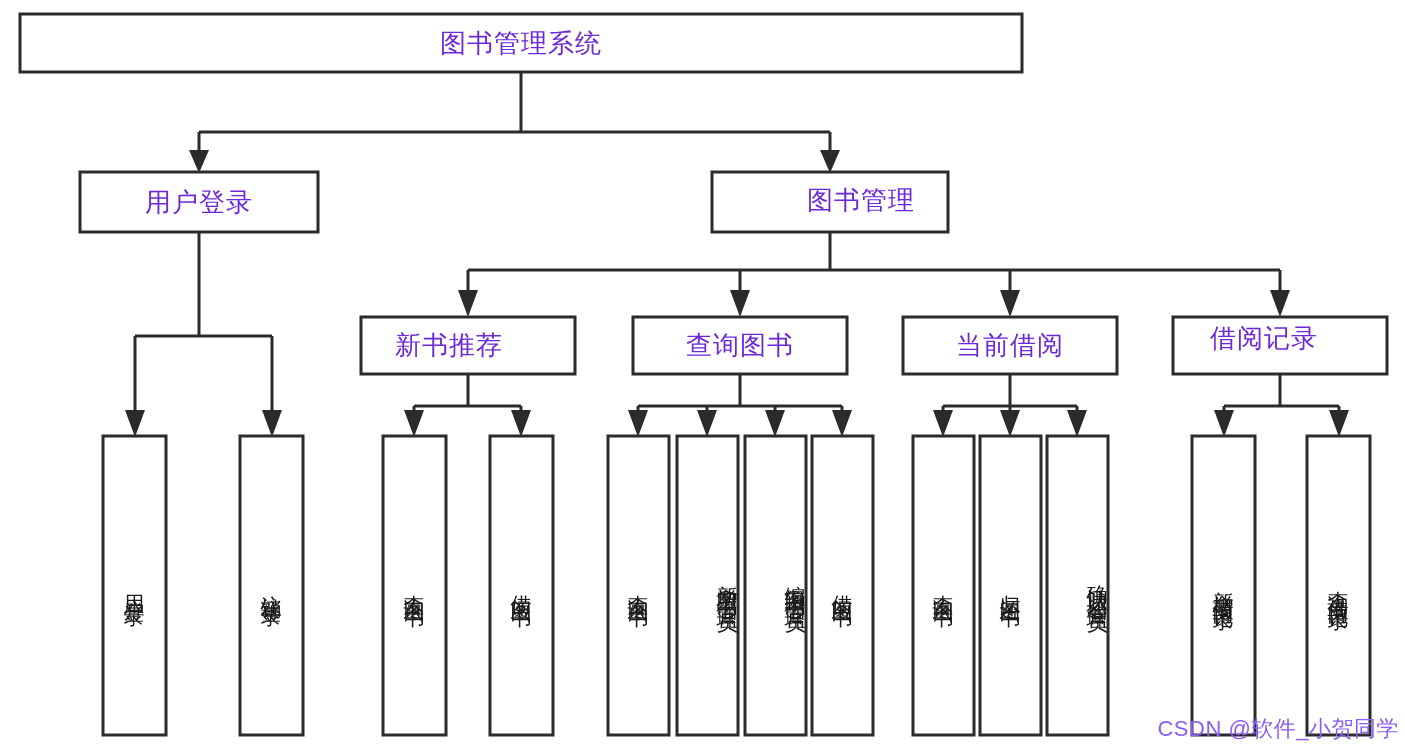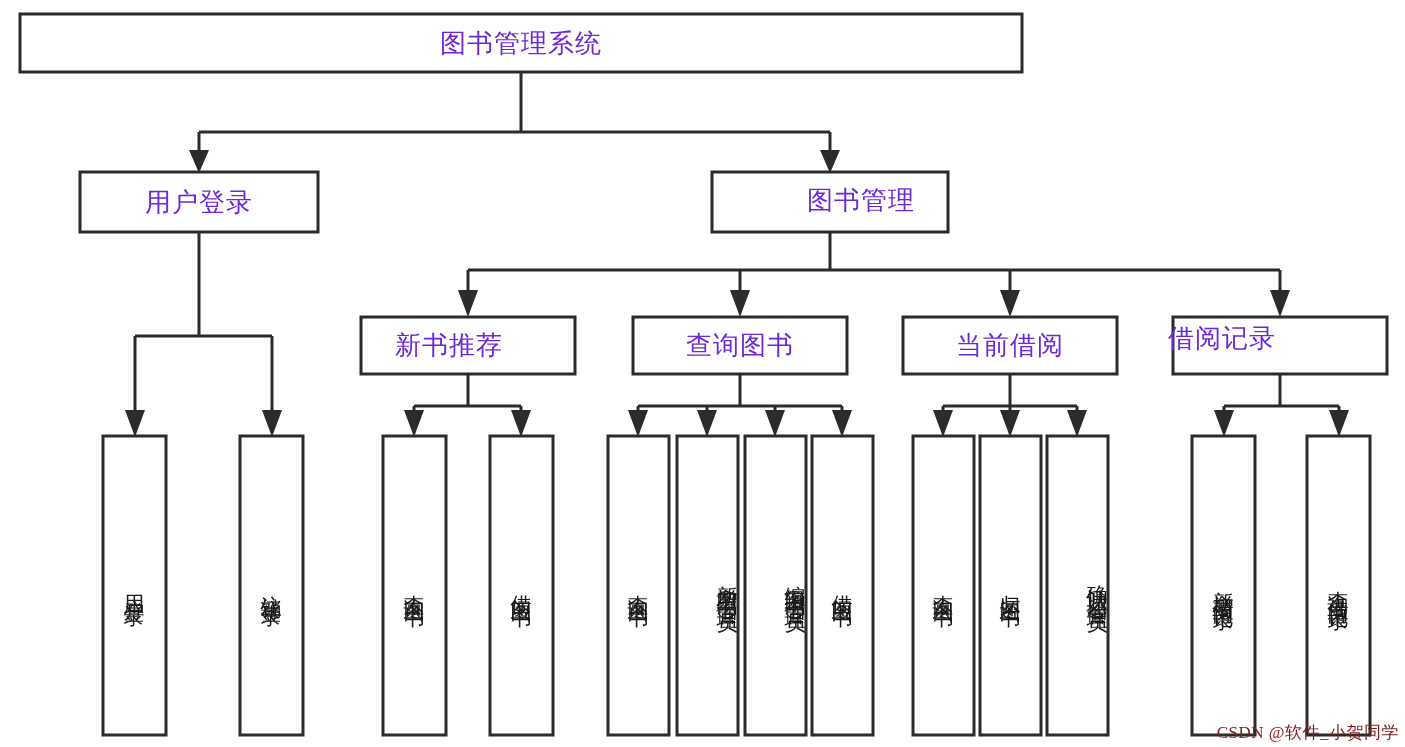--- a/index.html
+++ b/index.html
@@ -27,25 +27,24 @@
   .hlabel-wrap{
     position:absolute;
     display:flex;align-items:center;justify-content:center;
     font-size:26px;color:#6d28d9;
     letter-spacing:1px;
     pointer-events:none;
     white-space:nowrap;
   }
   #watermark{
     position:absolute;right:6px;bottom:3px;
-    font-size:17px;color:#7f1d1d;
+    font-size:22px;color:#8b5cf6;
     letter-spacing:0.5px;
     pointer-events:none;
     white-space:nowrap;
-    font-family:Liberation Serif, serif;
   }
 </style>
 </head>
 <body>
 
 <div id="stage">
 
   <svg id="diagram" viewBox="0 0 1405 747">
 
     <g>
@@ -143,21 +142,21 @@
   </svg>
 
   <div class="hlabel-wrap" style="left:20px;top:14px;width:1002px;height:58px;">图书管理系统</div>
 
   <div class="hlabel-wrap" style="left:80px;top:172px;width:238px;height:60px;">用户登录</div>
   <div class="hlabel-wrap" style="left:712px;top:172px;width:236px;height:57px;margin-left:31px;">图书管理</div>
 
   <div class="hlabel-wrap" style="left:361px;top:317px;width:176px;height:57px;">新书推荐</div>
   <div class="hlabel-wrap" style="left:633px;top:317px;width:214px;height:57px;">查询图书</div>
   <div class="hlabel-wrap" style="left:903px;top:317px;width:214px;height:57px;text-align:right;">当前借阅</div>
-  <div class="hlabel-wrap" style="left:1115px;top:317px;width:214px;height:42px;border-radius:25px;">借阅记录</div>
+  <div class="hlabel-wrap" style="left:1157px;top:317px;width:214px;height:42px;border-radius:25px;">借阅记录</div>
 
   <div class="vlabel-wrap" style="left:103px;top:436px;width:63px;height:299px;">用户登录</div>
   <div class="vlabel-wrap" style="left:240px;top:436px;width:63px;height:299px;">注销登录</div>
 
   <div class="vlabel-wrap" style="left:383px;top:436px;width:63px;height:299px;">查询图书</div>
   <div class="vlabel-wrap" style="left:490px;top:436px;width:63px;height:299px;">借阅图书</div>
 
   <div class="vlabel-wrap" style="left:608px;top:436px;width:61px;height:299px;">查询图书</div>
   <div class="vlabel-wrap" style="left:677px;top:440px;width:61px;height:291px;align-items:flex-start;">新增图书（管理员）</div>
   <div class="vlabel-wrap" style="left:745px;top:440px;width:61px;height:291px;align-items:flex-start;">编辑图书（管理员）</div>

